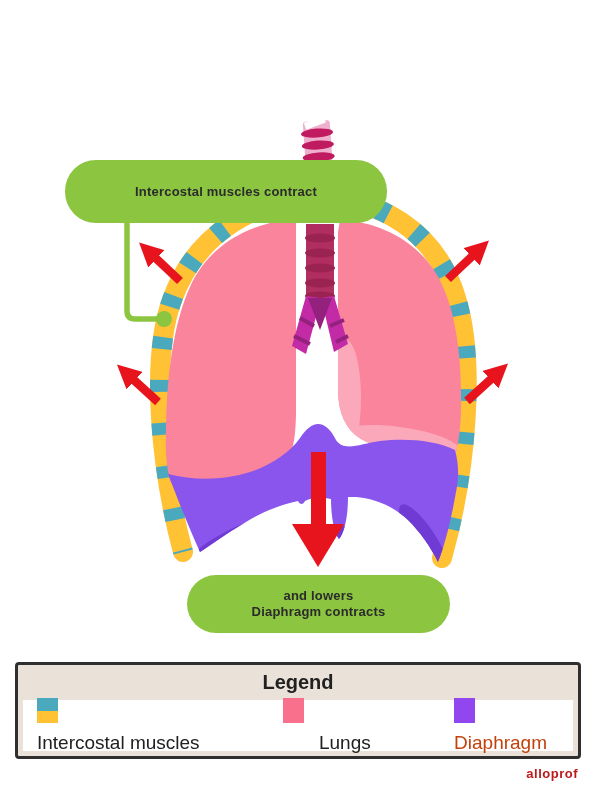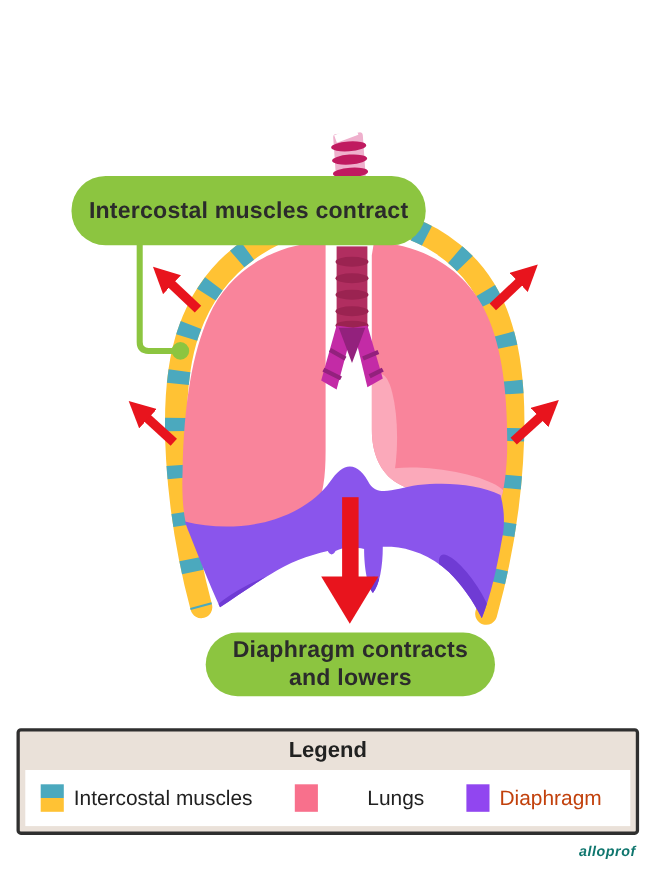--- a/index.html
+++ b/index.html
@@ -3,39 +3,39 @@
 <meta charset="utf-8">
 <style>
   html,body{margin:0;padding:0;background:#fff;}
   .stage{
     position:relative;width:600px;height:797px;overflow:hidden;
     font-family:"Liberation Sans", sans-serif;background:#fff;
   }
   .anatomy-svg{position:absolute;left:0;top:0;}
   .bubble{
     position:absolute;display:flex;flex-direction:column;align-items:center;justify-content:center;
-    border-radius:31px;text-align:center;font-weight:700;font-size:21px;line-height:1.22;
+    border-radius:31px;text-align:center;font-weight:700;font-size:13px;line-height:1.22;
     letter-spacing:.2px;
   }
   .bubble-top{left:65px;top:160px;width:322px;height:63px;}
   .bubble-bottom{left:187px;top:575px;width:263px;height:58px;}
   .legend{
     position:absolute;left:15px;top:662px;width:560px;height:91px;
     border:3px solid #2f2f2f;border-radius:4px;
   }
   .legend-title{
     height:35px;display:flex;align-items:center;justify-content:center;
     font-weight:700;font-size:20px;
   }
   .legend-panel{
     position:absolute;left:5px;right:5px;top:35px;bottom:5px;
     display:flex;align-items:center;justify-content:space-between;
     padding:0 26px 0 14px;box-sizing:border-box;
   }
-  .legend-item{display:flex;align-items:flex-end;gap:9px;}
+  .legend-item{display:flex;align-items:flex-start;gap:9px;flex-direction:column;}
   .legend-swatch{width:21px;height:25px;flex:none;}
   .legend-label{font-size:19px;font-weight:500;white-space:nowrap;}
   .watermark{
     position:absolute;right:22px;top:766px;font-size:13px;font-weight:700;letter-spacing:.5px;
   }
 </style>
 </head>
 <body>
 
 <div class="stage">
@@ -132,36 +132,36 @@
         <polygon points="292,524 344,524 318,567" fill="#E8141D"></polygon>
       </g>
     </g>
   </svg>
 
   <div class="bubble bubble-top" style="background-color: rgb(140, 197, 64); color: rgb(43, 43, 43);">
     <span>Intercostal muscles contract</span>
   </div>
 
   <div class="bubble bubble-bottom" style="background-color: rgb(140, 197, 64); color: rgb(43, 43, 43);">
+    <span>and lowers</span>
     <span>Diaphragm contracts</span>
-    <span>and lowers</span>
   </div>
 
   <div class="legend" style="background-color: rgb(234, 225, 217); border-color: rgb(47, 47, 47);">
     <div class="legend-title" style="color: rgb(33, 33, 33);">Legend</div>
     <div class="legend-panel" style="background-color: rgb(255, 255, 255);">
       <div class="legend-item">
         <span class="legend-swatch" style="background: linear-gradient(rgb(75, 169, 190) 0px, rgb(75, 169, 190) 50%, rgb(255, 194, 52) 50%, rgb(255, 194, 52) 100%);"></span>
         <span class="legend-label" style="color: rgb(33, 33, 33);">Intercostal muscles</span>
       </div>
       <div class="legend-item">
         <span class="legend-swatch" style="background: rgb(248, 112, 140);"></span>
         <span class="legend-label" style="color: rgb(33, 33, 33); margin-left: 36px;">Lungs</span>
       </div>
       <div class="legend-item">
         <span class="legend-swatch" style="background: rgb(145, 70, 240);"></span>
         <span class="legend-label" style="color: #c2410c;">Diaphragm</span>
       </div>
     </div>
   </div>
 
-  <div class="watermark" style="color: #0f766e; font-style: italic;">alloprof</div>
+  <div class="watermark" style="color: #b91c1c;">alloprof</div>
 </div>
 
 </body></html>

